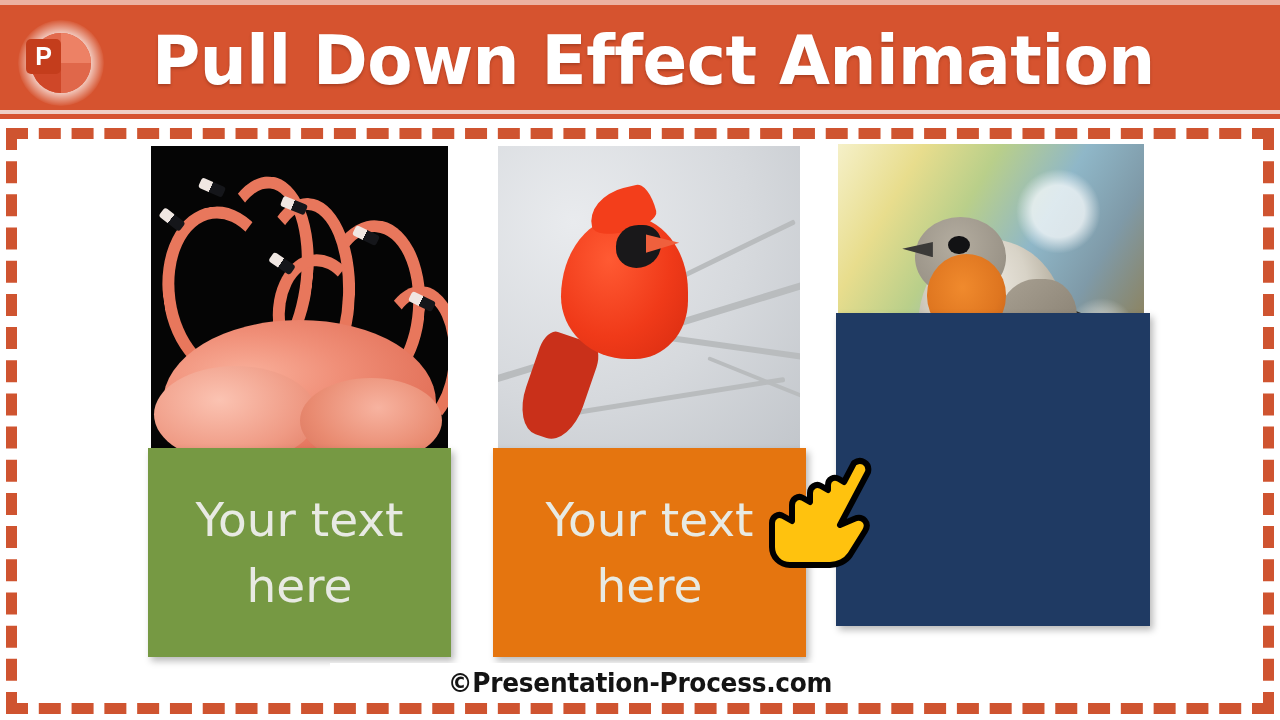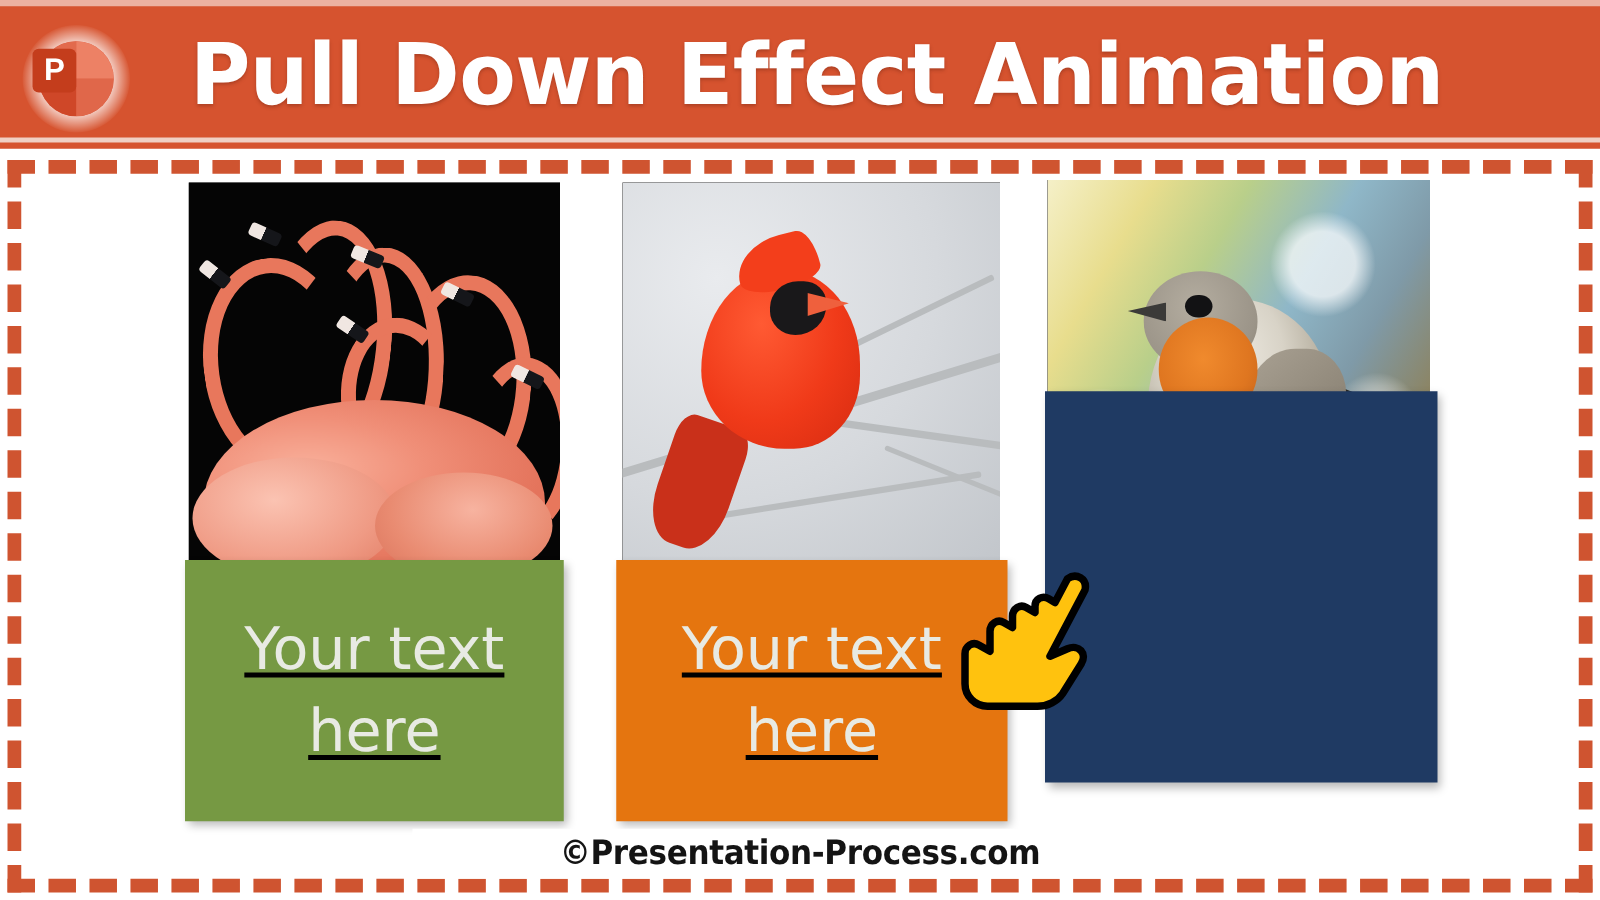--- a/index.html
+++ b/index.html
@@ -95,21 +95,20 @@
     background:#000;
   }
 
   .panel{
     position:absolute;
     box-shadow:3px 4px 7px rgba(0,0,0,.28);
     display:flex;
     align-items:center;
     justify-content:center;
     text-align:center;
-    text-decoration:underline;
   }
   .panel-text{
     color:#e8eae3;
     font-size:47px;
     line-height:66px;
     font-family:"DejaVu Sans", sans-serif;
     font-weight:normal;
     padding:0 18px;
   }
 

